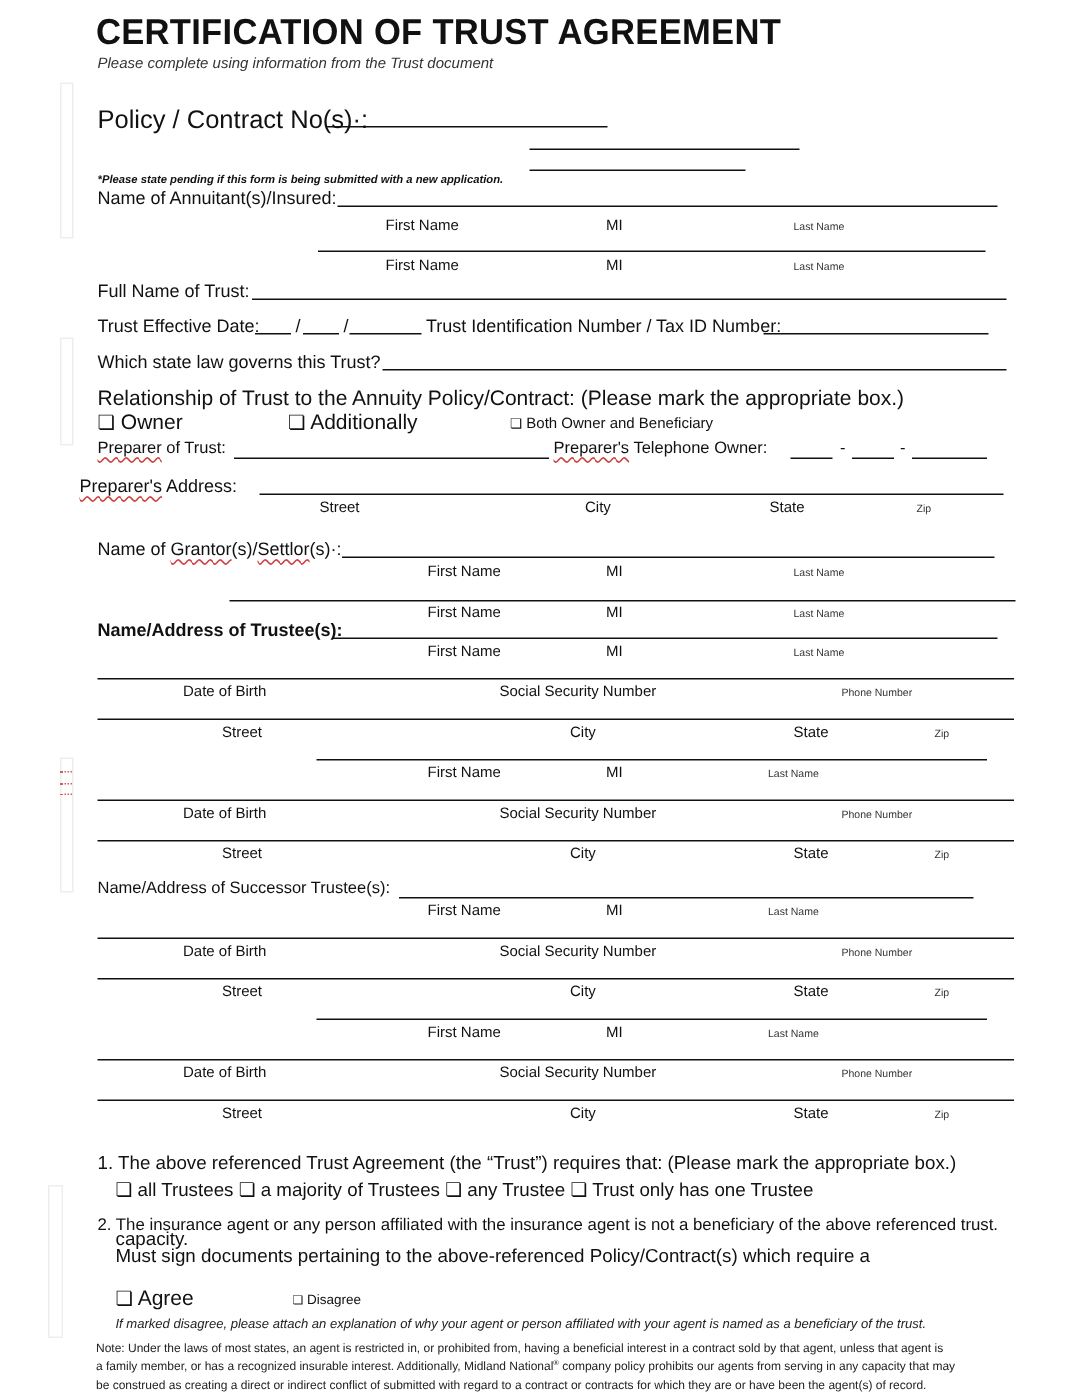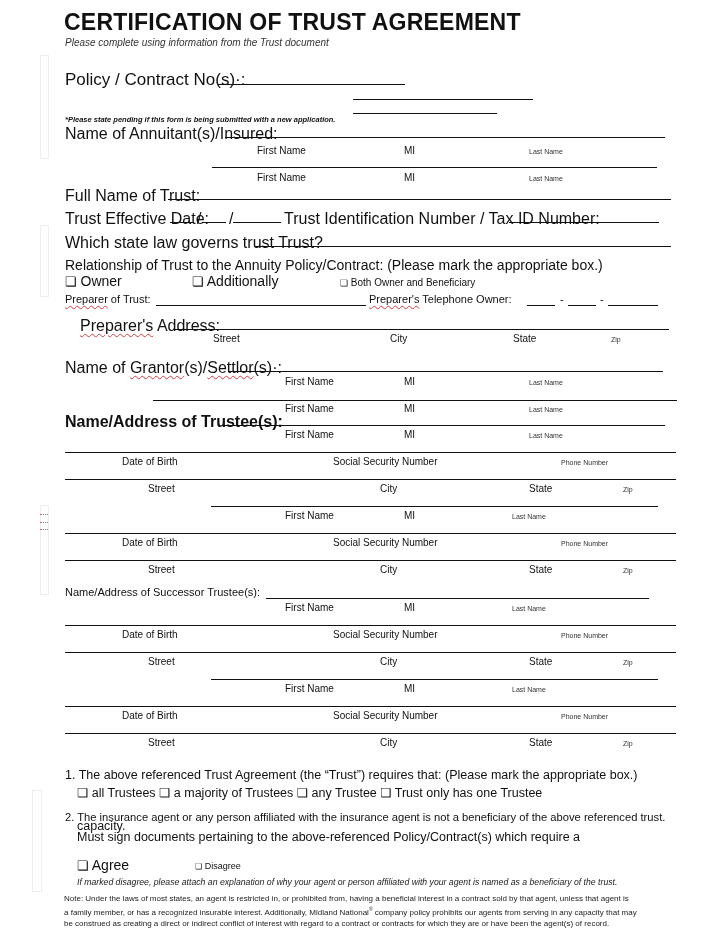--- a/index.html
+++ b/index.html
@@ -2,21 +2,21 @@
 <html><head>
 <meta charset="utf-8">
 <style>
   html, body { margin: 0; padding: 0; background: #ffffff; }
   body { width: 720px; height: 933px; position: relative; overflow: hidden;
          font-family: "Liberation Sans", sans-serif; color: #111; }
   .abs { position: absolute; white-space: nowrap; }
   .title { left: 64px; top: 8px; font-size: 24px; font-weight: bold; letter-spacing: 0.2px; transform: scaleX(0.96); transform-origin: left; }
   .subtitle { left: 65px; top: 37px; font-size: 10px; font-style: italic; color: #333; }
   .lbl14 { font-size: 17px; }
-  .lbl12 { font-size: 16px; }
+  .lbl12 { font-size: 12px; }
   .lbl11 { font-size: 11px; }
   .lbl10 { font-size: 10px; }
   .tiny { font-size: 7px; color: #333; }
   .line { position: absolute; height: 0; border-top: 1px solid #111; }
   .line.thick { border-top-width: 1.5px; }
   .squig { text-decoration: underline wavy #d04040; text-decoration-thickness: 1px; text-underline-offset: 2px; margin-top: 11px; }
   .cb { font-size: 13px; }
   .margin-mark { position: absolute; border: 1px solid #eee; background: #fff; }
   .red-dash { position: absolute; left: 40px; width: 8px; height: 0; border-top: 1px dotted #d06060; }
   .note { left: 64px; font-size: 8px; color: #222; }
@@ -56,21 +56,21 @@
 
 <div class="abs lbl12" style="left:65px;top:210px;">Trust Effective Date:</div>
 <div class="line" style="left:170px;top:222px;width:24px;"></div>
 <div class="abs lbl12" style="left:197px;top:210px;">/</div>
 <div class="line" style="left:202px;top:222px;width:24px;"></div>
 <div class="abs lbl12" style="left:229px;top:210px;">/</div>
 <div class="line" style="left:233px;top:222px;width:48px;"></div>
 <div class="abs lbl12" style="left:284px;top:210px;">Trust Identification Number / Tax ID Number:</div>
 <div class="line" style="left:509px;top:222px;width:150px;"></div>
 
-<div class="abs lbl12" style="left:65px;top:234px;">Which state law governs trust Trust?</div>
+<div class="abs lbl12" style="left:65px;top:234px;">Which state law governs this Trust?</div>
 <div class="line" style="left:255px;top:246px;width:416px;"></div>
 
 <div class="abs" style="left:65px;top:257px;font-size:14px;">Relationship of Trust to the Annuity Policy/Contract: (Please mark the appropriate box.)</div>
 <div class="abs" style="left:65px;top:273px;font-size:14px;">
   <span class="cb">❏</span>
   <span>Owner</span>
 </div>
 <div class="abs" style="left:192px;top:273px;font-size:14px;">
   <span class="cb">❏</span>
   <span>Additionally</span>
@@ -82,21 +82,21 @@
 
 <div class="abs lbl11" style="left:65px;top:293px;"><span class="squig">Preparer</span><span> of Trust:</span></div>
 <div class="line" style="left:156px;top:305px;width:210px;"></div>
 <div class="abs lbl11" style="left:369px;top:293px;"><span class="squig">Preparer's</span><span> Telephone Owner:</span></div>
 <div class="line" style="left:527px;top:305px;width:28px;"></div>
 <div class="abs lbl11" style="left:560px;top:293px;">-</div>
 <div class="line" style="left:568px;top:305px;width:28px;"></div>
 <div class="abs lbl11" style="left:600px;top:293px;">-</div>
 <div class="line" style="left:608px;top:305px;width:50px;"></div>
 
-<div class="abs lbl12" style="left:80px;top:317px;"><span class="squig">Preparer's</span><span> Address:</span></div>
+<div class="abs lbl12" style="left:53px;top:317px;"><span class="squig">Preparer's</span><span> Address:</span></div>
 <div class="line" style="left:173px;top:329px;width:496px;"></div>
 <div class="abs lbl10" style="left:213px;top:333px;">Street</div>
 <div class="abs lbl10" style="left:390px;top:333px;">City</div>
 <div class="abs lbl10" style="left:513px;top:333px;">State</div>
 <div class="abs tiny" style="left:611px;top:336px;">Zip</div>
 
 <div class="abs lbl12" style="left:65px;top:359px;"><span>Name of </span><span class="squig">Grantor</span><span>(s)/</span><span class="squig">Settlor</span><span>(s)·:</span></div>
 <div class="line" style="left:228px;top:371px;width:435px;"></div>
 <div class="abs lbl10" style="left:285px;top:376px;">First Name</div>
 <div class="abs lbl10" style="left:404px;top:376px;">MI</div>
@@ -181,13 +181,13 @@
   <span>Agree</span>
 </div>
 <div class="abs" style="left:195px;top:861px;font-size:9px;">
   <span style="font-size:8px;">❏</span>
   <span>Disagree</span>
 </div>
 <div class="abs" style="left:77px;top:877px;font-size:8.7px;font-style:italic;color:#222;">If marked disagree, please attach an explanation of why your agent or person affiliated with your agent is named as a beneficiary of the trust.</div>
 
 <div class="abs note" style="top:894px;">Note: Under the laws of most states, an agent is restricted in, or prohibited from, having a beneficial interest in a contract sold by that agent, unless that agent is</div>
 <div class="abs note" style="top:906px;"><span>a family member, or has a recognized insurable interest. Additionally, Midland National</span><sup style="font-size:5px;">®</sup><span> company policy prohibits our agents from serving in any capacity that may</span></div>
-<div class="abs note" style="top:919px;">be construed as creating a direct or indirect conflict of interest with regard to a contract or contracts for which they are or have been the agent(s) of record.</div>
+<div class="abs note" style="top:919px;">be construed as creating a direct or indirect conflict of submitted with regard to a contract or contracts for which they are or have been the agent(s) of record.</div>
 
 </body></html>

